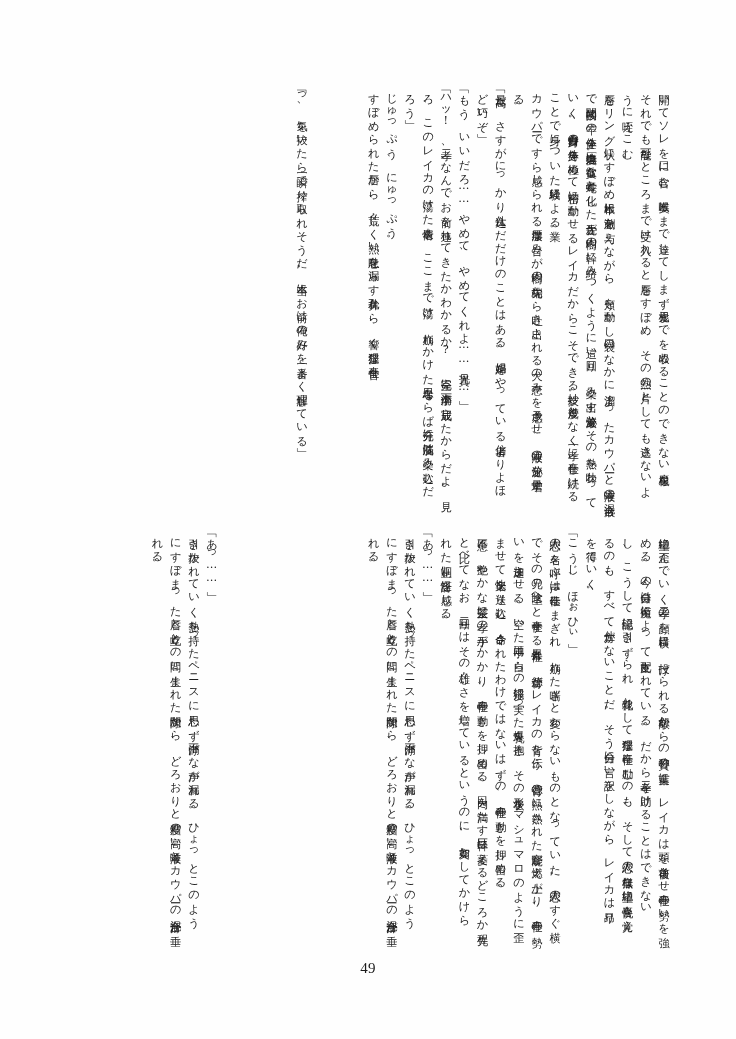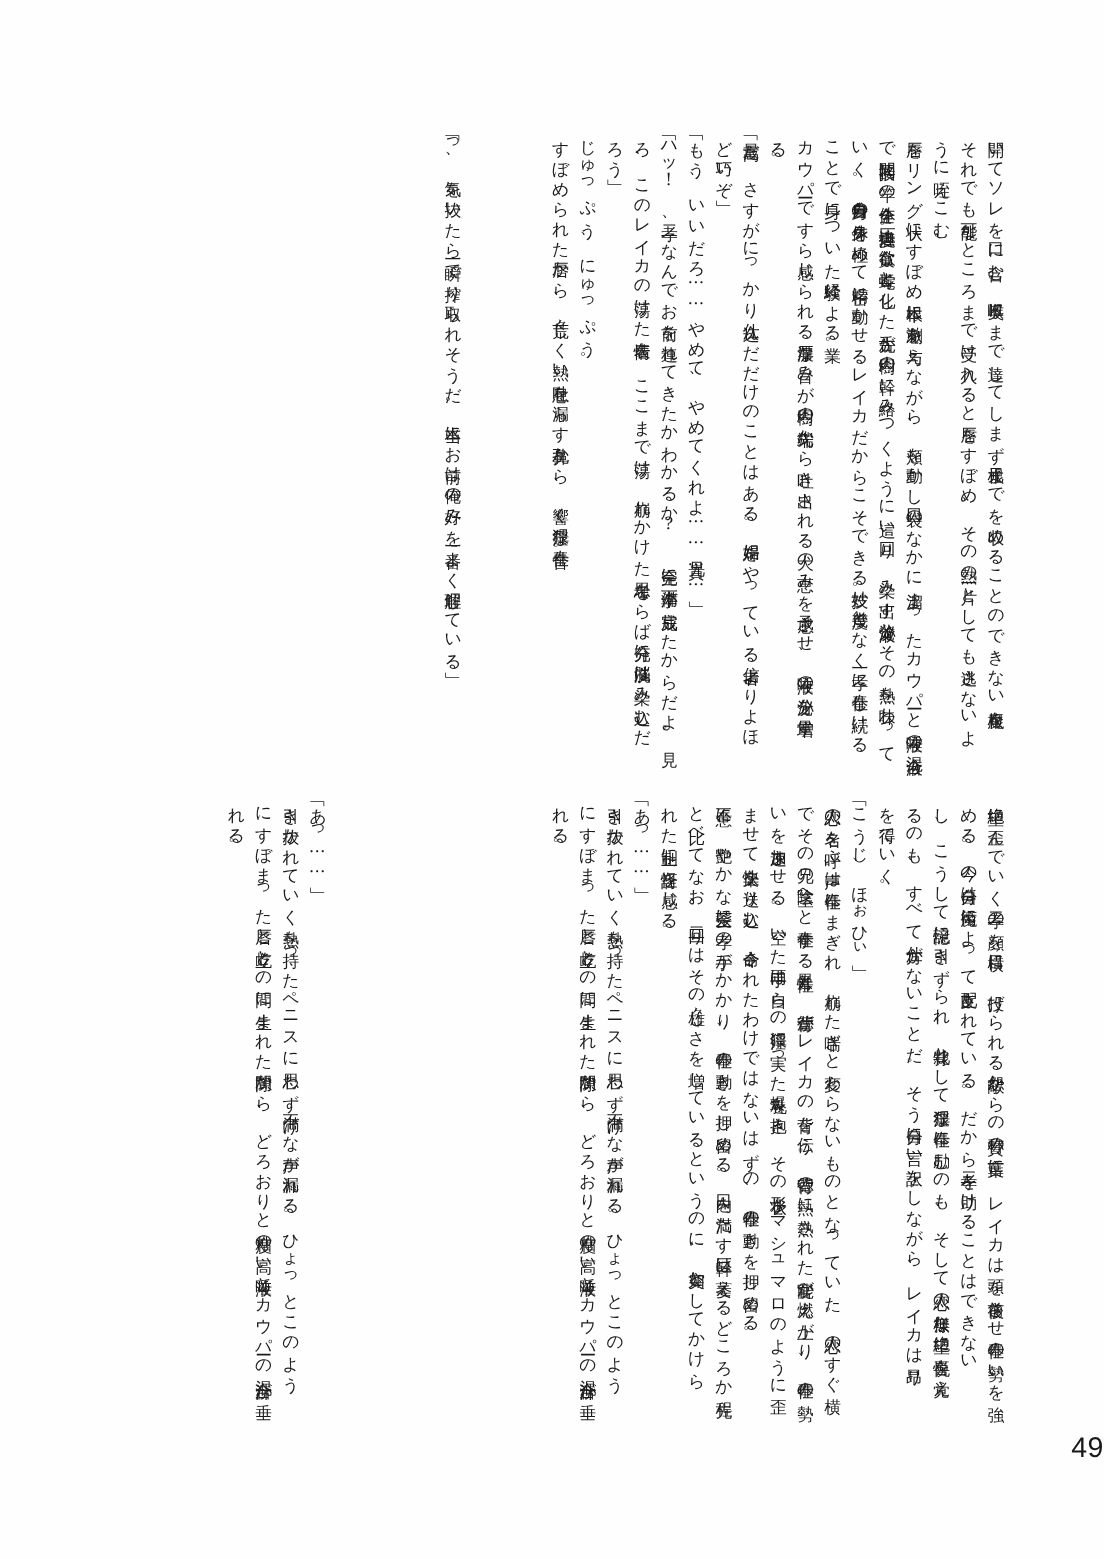--- a/index.html
+++ b/index.html
@@ -65,23 +65,23 @@
     left: 60px;
     height: 400px;
     width: 160px;
   }
 
   .page-number {
     position: absolute;
     left: 0;
     right: 0;
     bottom: 62px;
-    text-align: right;
-    font-size: 19px;
-    font-family: Liberation Sans, sans-serif;
+    text-align: center;
+    font-size: 15px;
+    font-family: Liberation Serif, serif;
     color: #1a1a1a;
     letter-spacing: 0.02em;
   }
 </style>
 </head>
 <body>
 
 <div class="page">
 
   <div class="text-block" id="block-upper-right">開いてソレを口に含む。喉奥にまで達してしまず根元までを収めることのできない魔根を、それでも可能なところまで受け入れると唇をすぼめ、その熱の一片としても逃さないように咥えこむ。

